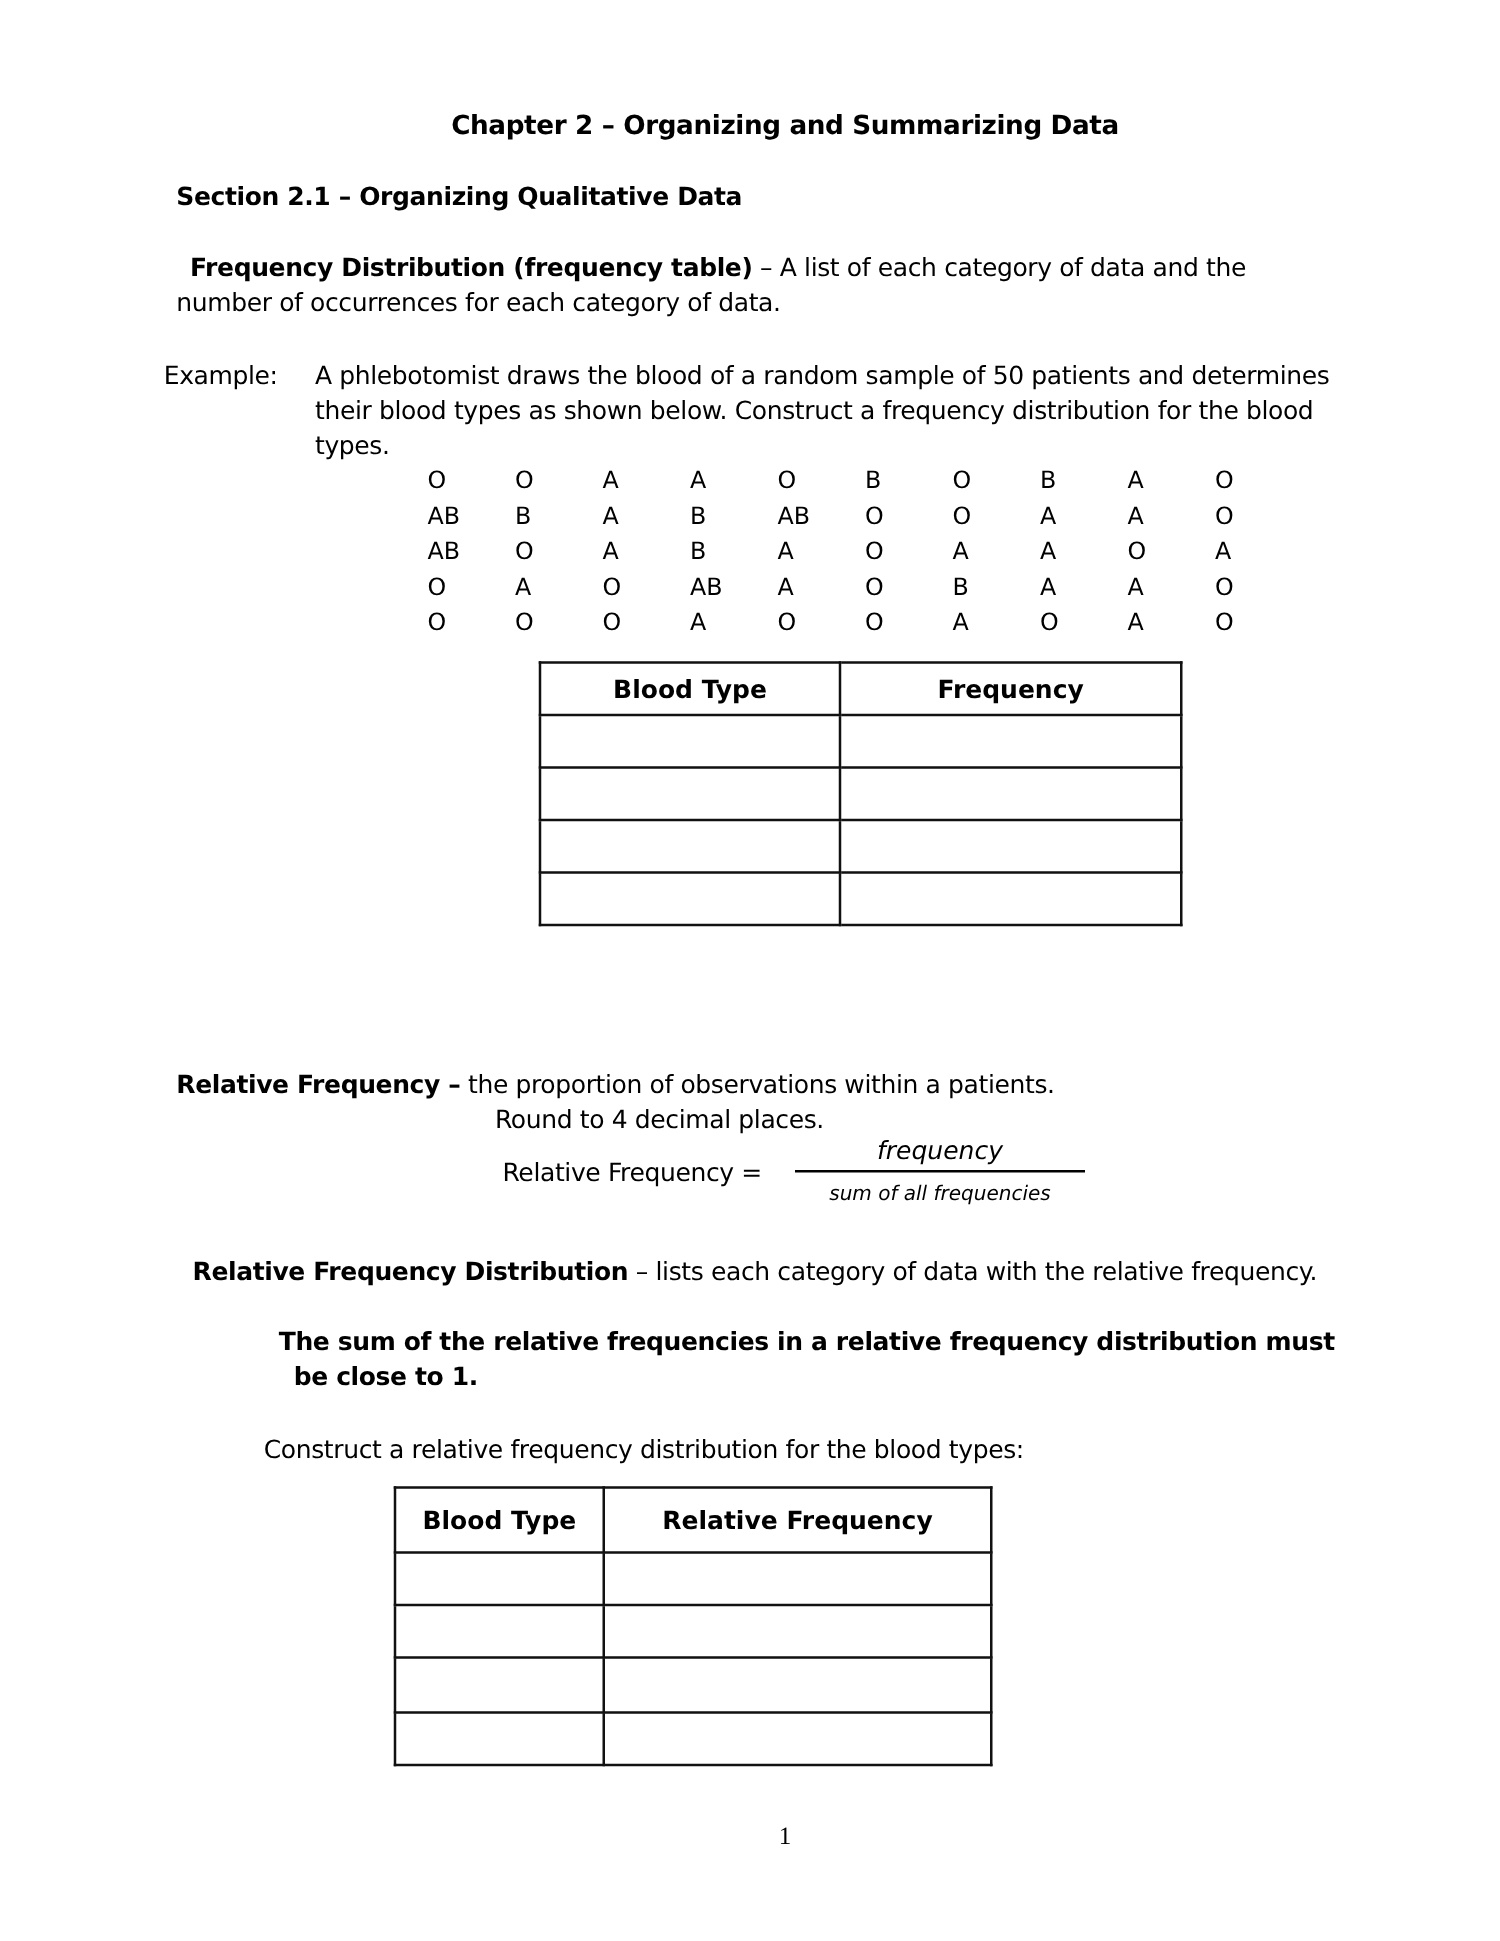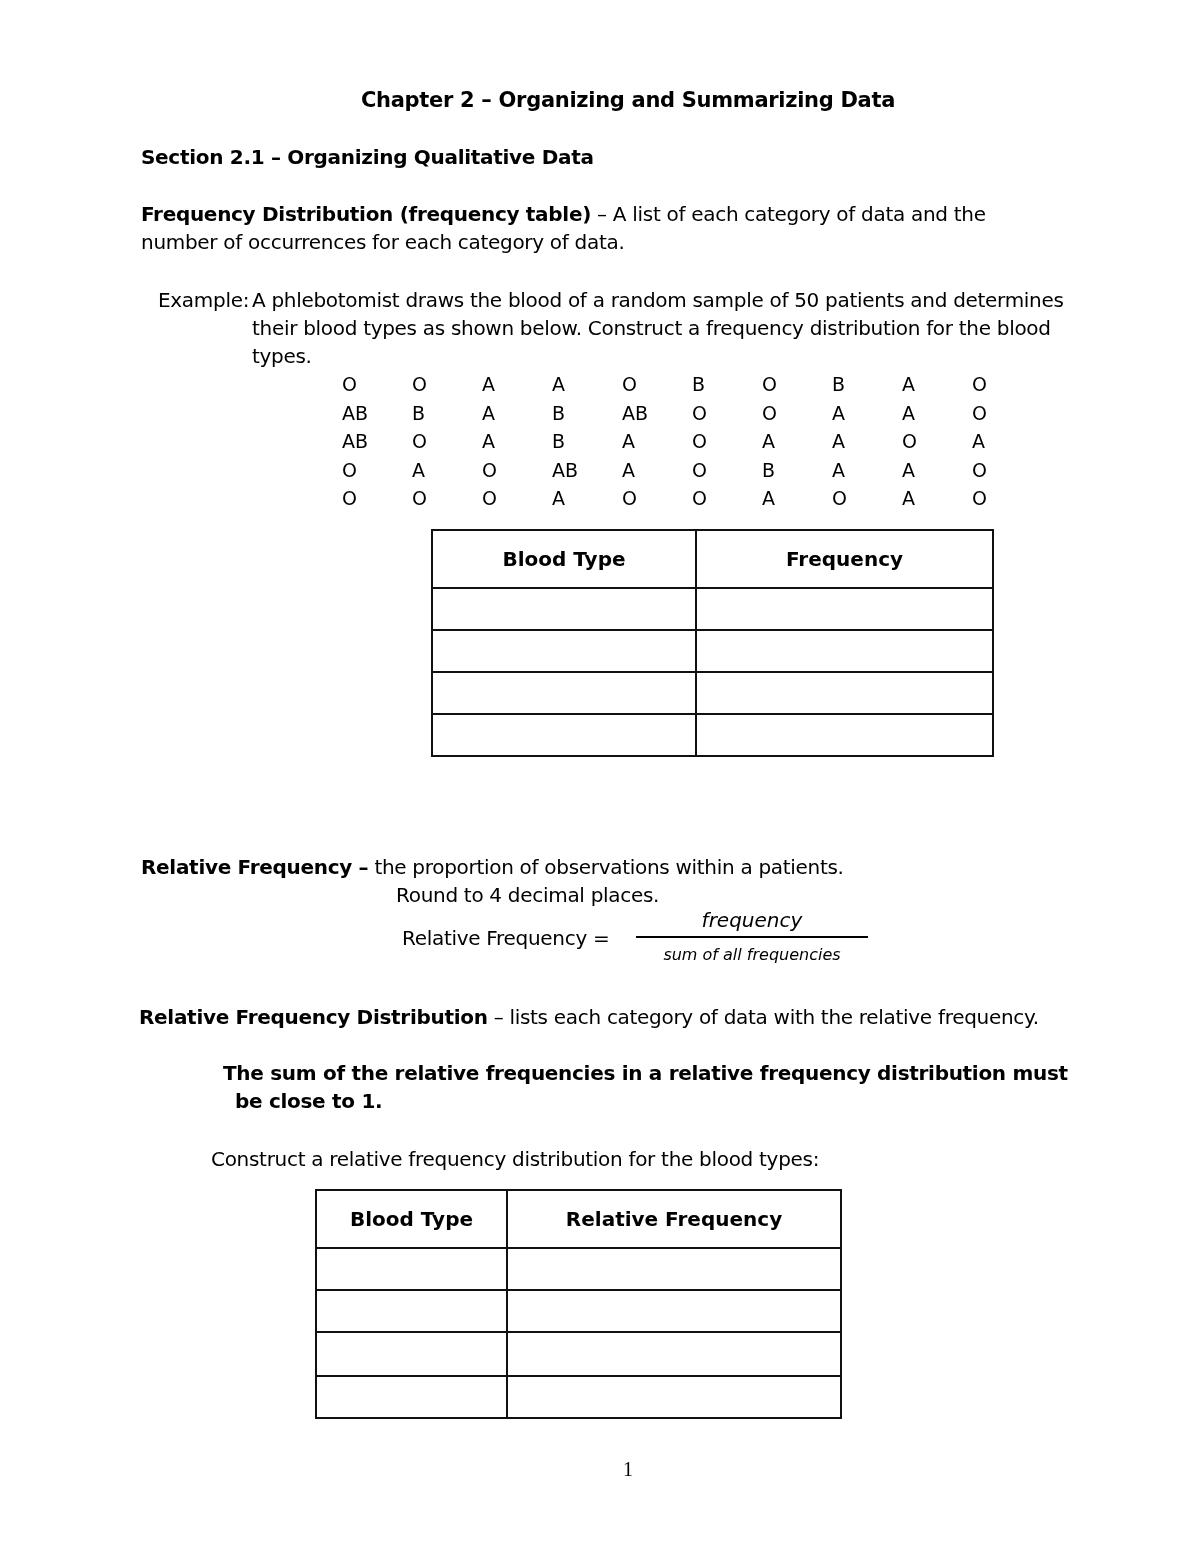--- a/index.html
+++ b/index.html
@@ -6,42 +6,42 @@
   body { width: 1200px; height: 1553px; position: relative; overflow: hidden;
          font-family: "DejaVu Sans", sans-serif; color: #000; }
   .abs { position: absolute; }
   .txt { font-size: 20px; line-height: 28px; white-space: nowrap; letter-spacing: -0.3px; }
   .bold { font-weight: bold; }
   .title { left: 0; width: 1256px; text-align: center; top: 86px; font-size: 21px; font-weight: bold; }
   .grid { left: 342px; top: 370px; width: 700px; }
   .grid-row { display: flex; height: 28.5px; align-items: center; }
   .grid-cell { width: 70.5px; font-size: 19px; line-height: 28px; }
   table.blank { position: absolute; border-collapse: collapse; }
-  table.blank td, table.blank th { border: 2.5px solid #111; padding: 16px; }
+  table.blank td, table.blank th { border: 2.5px solid #111; padding: 4px; }
   table.blank th { font-weight: bold; font-size: 20px; text-align: center; }
   .frac { left: 636px; top: 906px; width: 232px; text-align: center; }
   .frac-num { font-style: italic; font-size: 20px; line-height: 28px; }
   .frac-line { height: 1.5px; background: #000; margin: 2px 0 3px 0; }
   .frac-den { font-style: italic; font-size: 16px; line-height: 28px; }
   .pagenum { left: 0; width: 1256px; text-align: center; top: 1458px;
              font-family: "Liberation Serif", serif; font-size: 20px; }
 </style>
 </head>
 <body>
 
 <div class="abs txt title">Chapter 2 – Organizing and Summarizing Data</div>
 
 <div class="abs txt bold" style="left:141px; top:143px;">Section 2.1 – Organizing Qualitative Data</div>
 
-<div class="abs txt" style="left:141px; top:200px;">
+<div class="abs txt" style="left:152px; top:200px;">
   <span class="bold">Frequency Distribution (frequency table)</span><span> – A list of each category of data and the</span>
 </div>
 <div class="abs txt" style="left:141px; top:228px;">number of occurrences for each category of data.</div>
 
-<div class="abs txt" style="left:158px; top:286px;">Example:</div>
+<div class="abs txt" style="left:131px; top:286px;">Example:</div>
 <div class="abs txt" style="left:252px; top:286px;">A phlebotomist draws the blood of a random sample of 50 patients and determines</div>
 <div class="abs txt" style="left:252px; top:314px;">their blood types as shown below.  Construct a frequency distribution for the blood</div>
 <div class="abs txt" style="left:252px; top:342px;">types.</div>
 
 <div class="abs grid">
   <div class="grid-row">
     <span class="grid-cell">O</span>
     <span class="grid-cell">O</span>
     <span class="grid-cell">A</span>
     <span class="grid-cell">A</span>
@@ -131,21 +131,21 @@
   <span class="bold">Relative Frequency –</span><span> the proportion of observations within a patients.</span>
 </div>
 <div class="abs txt" style="left:396px; top:881px;">Round to 4 decimal places.</div>
 <div class="abs txt" style="left:402px; top:924px;">Relative Frequency  =</div>
 <div class="abs frac">
   <div class="frac-num">frequency</div>
   <div class="frac-line"></div>
   <div class="frac-den">sum of all frequencies</div>
 </div>
 
-<div class="abs txt" style="left:139px; top:1003px;">
+<div class="abs txt" style="left:154px; top:1003px;">
   <span class="bold">Relative Frequency Distribution</span><span> – lists each category of data with the relative frequency.</span>
 </div>
 <div class="abs txt bold" style="left:223px; top:1059px;">The sum of the relative frequencies in a relative frequency distribution must</div>
 <div class="abs txt bold" style="left:211px; top:1087px;margin-left:24px;"> be close to 1.</div>
 <div class="abs txt" style="left:211px; top:1145px;">Construct a relative frequency distribution for the blood types:</div>
 
 <table class="blank" style="left:315px; top:1189px;">
   <tbody>
       <tr style="height:52px;">
     <th style="width:157px;">Blood Type</th>

